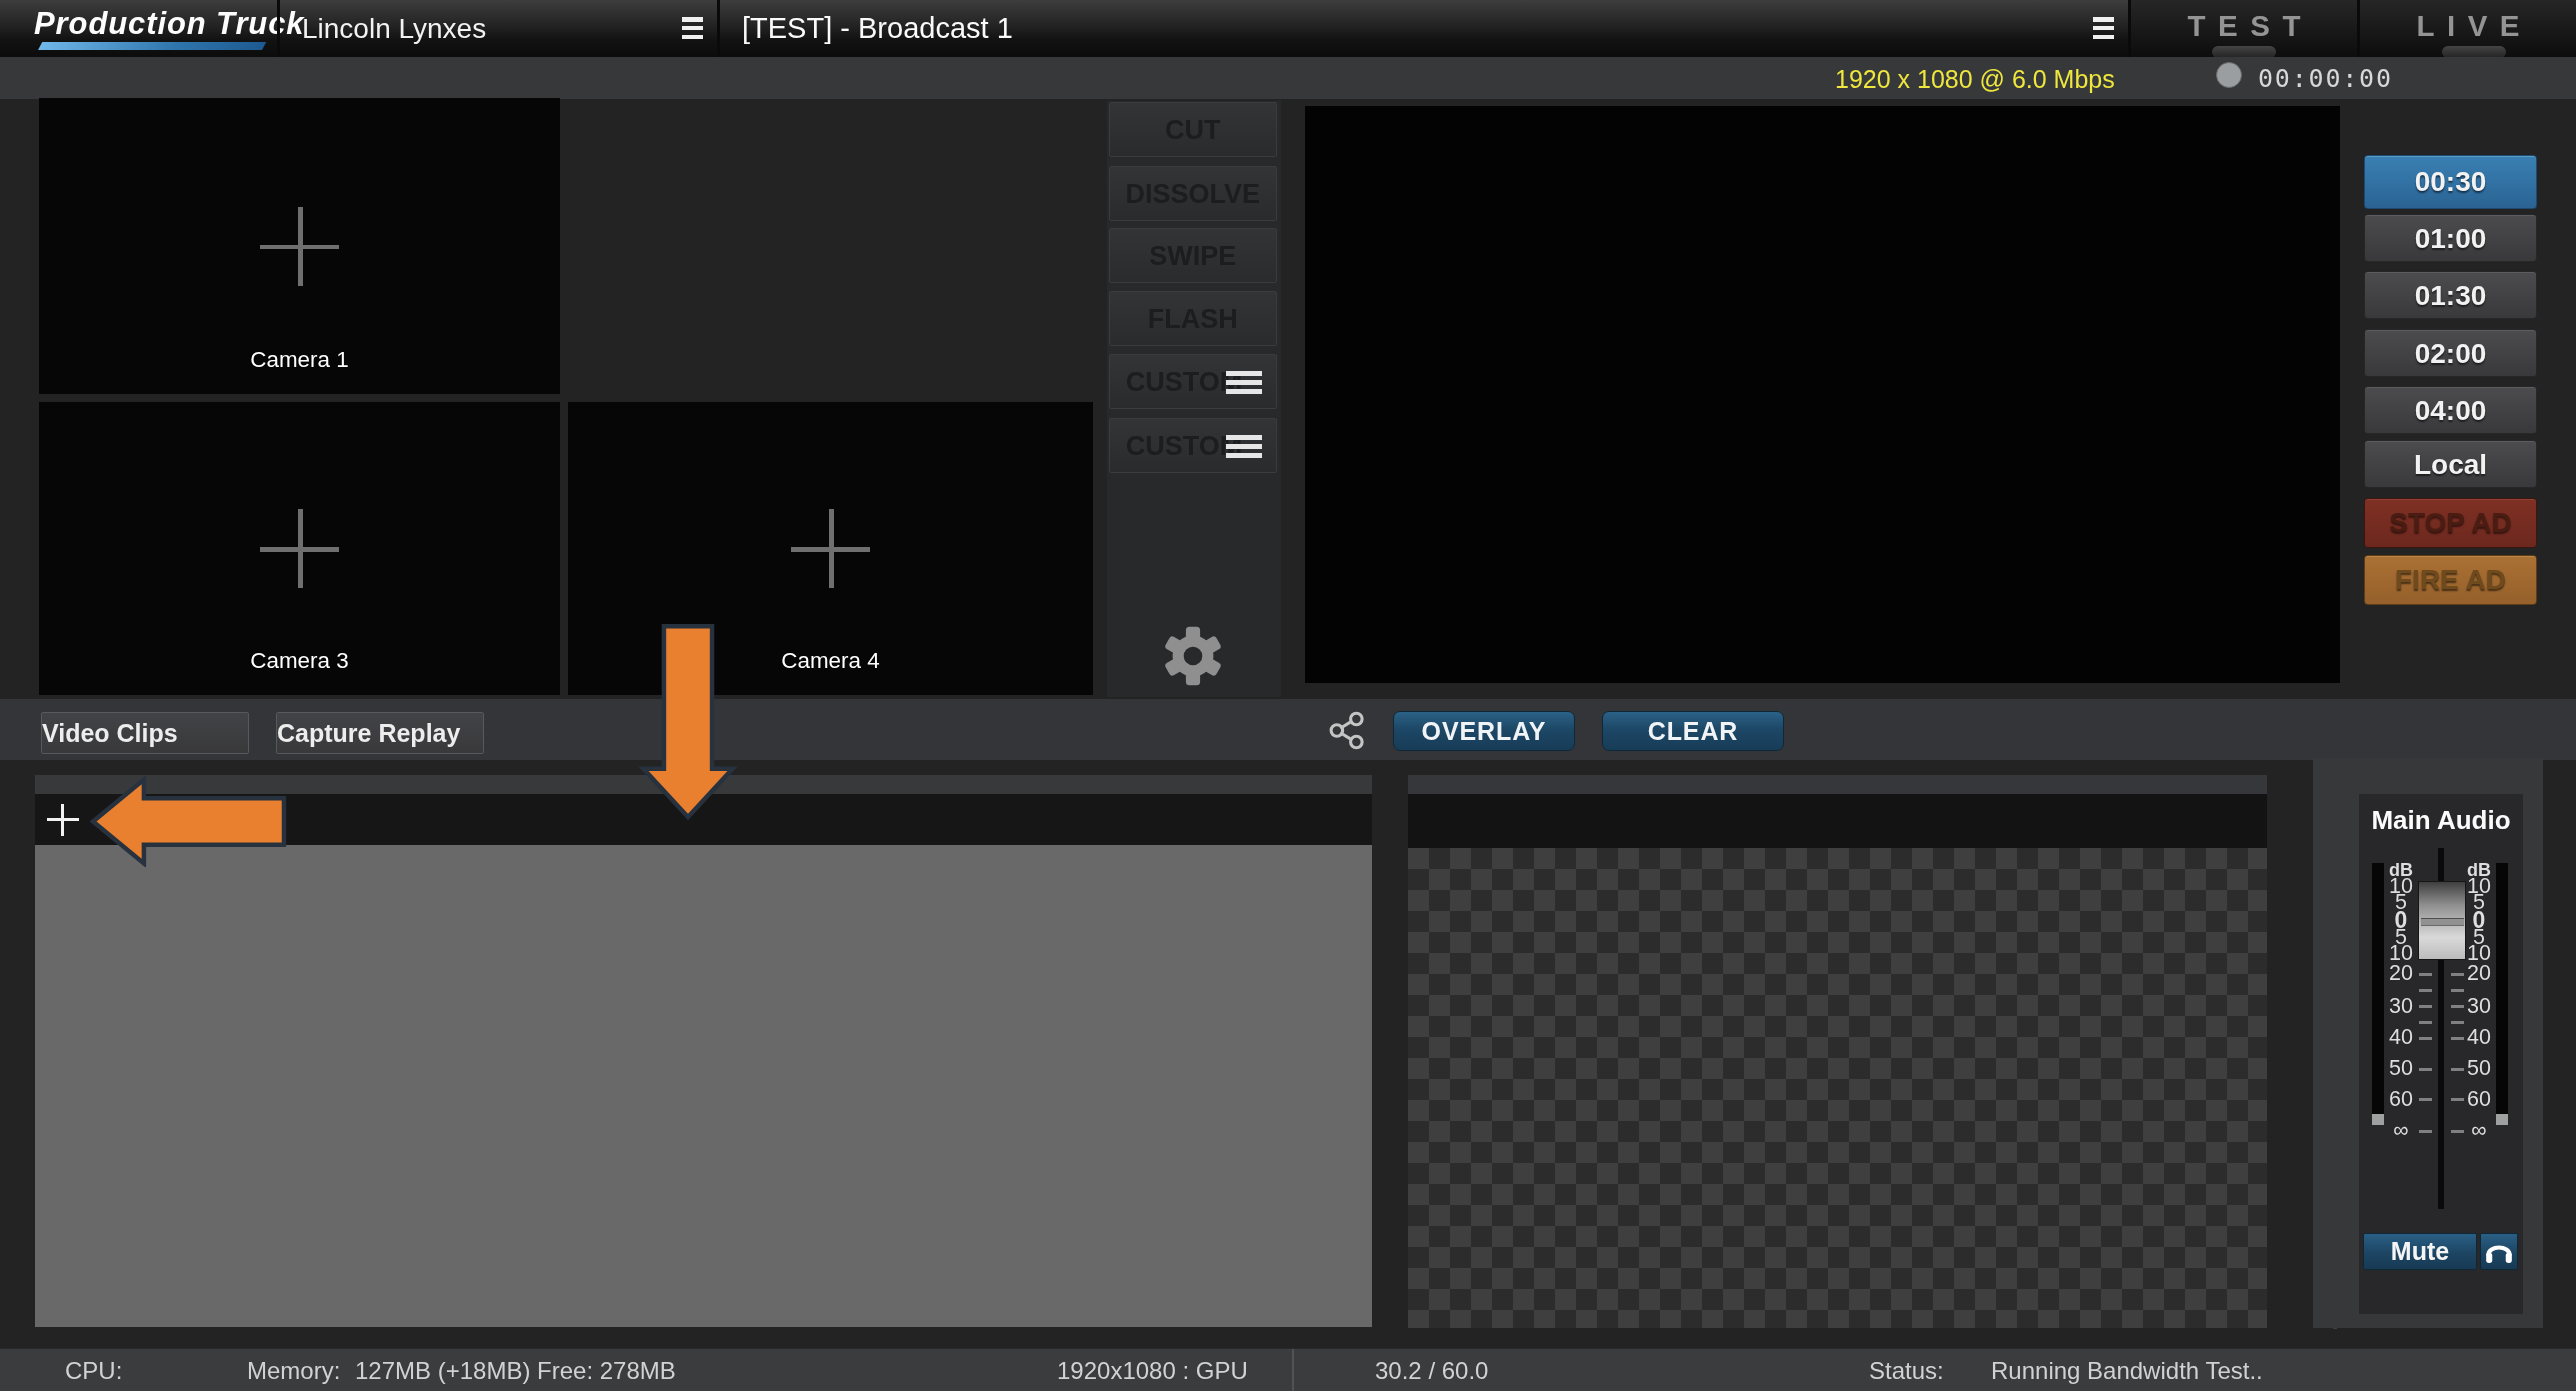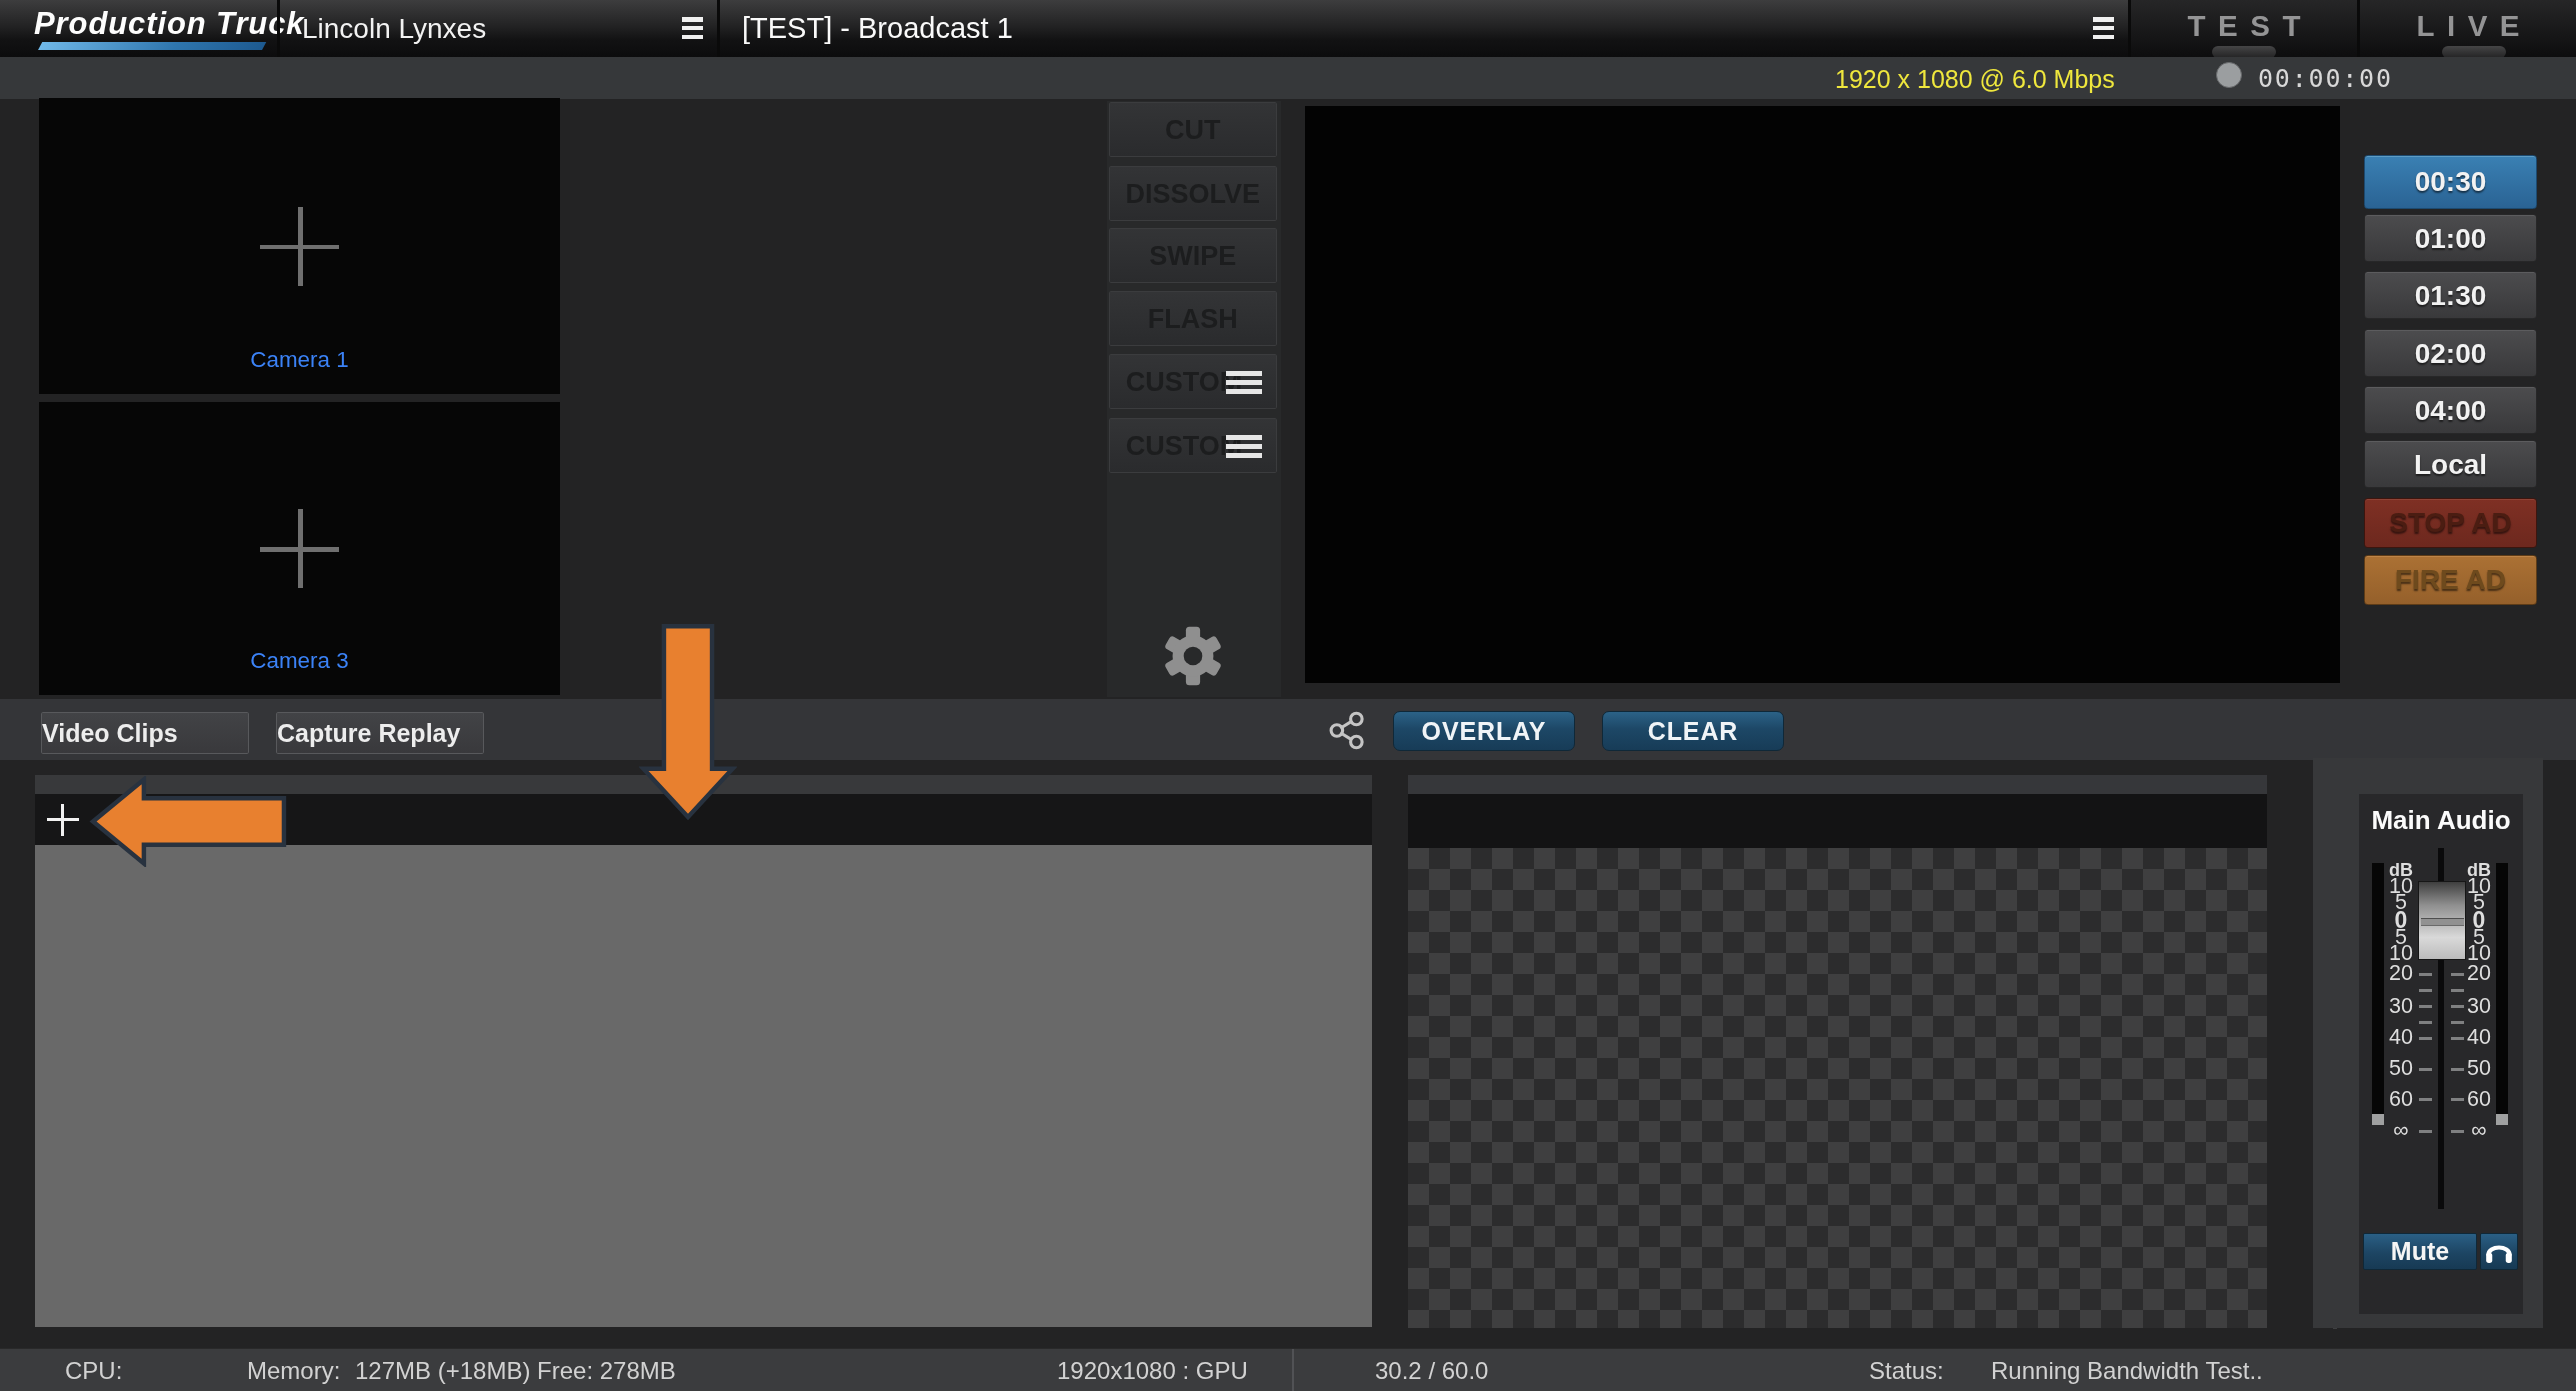--- a/index.html
+++ b/index.html
@@ -28,21 +28,21 @@
   #test-pill{left:81px;} #live-pill{left:82px;}
 
   
   #infobar{left:0;top:57px;width:2576px;height:42px;background:#36383a;}
   #stream-format{left:1835px;top:8px;font-size:25px;color:#efe73d;text-align:right;}
   #rec-circle{left:2216px;top:5.4px;width:26px;height:26px;border-radius:50%;background:#9b9ea0;border:1.8px solid #67696b;box-sizing:border-box;}
   #timer-text{left:2258px;top:7.2px;font-size:25px;color:#d8d8d8;font-family:"DejaVu Sans Mono",monospace;letter-spacing:1.8px;}
 
   
   .cam-tile{background:#060606;display:flex;align-items:center;justify-content:center;}
-  .cam-label{position:absolute;bottom:21.5px;left:0;width:100%;text-align:center;font-size:22.4px;color:#3b82f6;}
+  .cam-label{position:absolute;bottom:21.5px;left:0;width:100%;text-align:center;font-size:22.4px;color:#ffffff;}
   .cam-plus{position:relative;width:79px;height:79px;}
   .cam-plus::before{content:"";position:absolute;left:0;top:38px;width:79px;height:4.5px;background:#6f6f6f;}
   .cam-plus::after{content:"";position:absolute;left:38px;top:0;width:4.5px;height:79px;background:#6f6f6f;}
 
   
   #transitions{left:1107px;top:101px;width:174px;height:596px;background:#28292a;}
   .trans-btn{position:absolute;left:1.8px;width:168px;height:55px;box-sizing:border-box;
     background:linear-gradient(180deg,#333436,#2a2b2d);border:0.9px solid #3b3c3e;border-radius:1.8px;
     color:#1c1d1e;font-size:27px;font-weight:bold;text-align:center;line-height:54px;}
   .trans-btn:nth-of-type(1){top:0.9px;}
@@ -175,20 +175,24 @@
   </div>
 
   <div class="cam-tile abs" style="left:39px;top:98px;width:521px;height:296px;">
     <div class="cam-plus"></div>
     <span class="cam-label">Camera 1</span>
   </div>
   <div class="cam-tile abs" style="left:39px;top:402px;width:521px;height:293px;">
     <div class="cam-plus"></div>
     <span class="cam-label">Camera 3</span>
   </div>
+  <div class="cam-tile abs" style="left:568px;top:402px;width:525px;height:293px;">
+    <div class="cam-plus"></div>
+    <span class="cam-label">Camera 4</span>
+  </div>
 
   <div id="transitions" class="abs">
     <div class="trans-btn">CUT</div>
     <div class="trans-btn">DISSOLVE</div>
     <div class="trans-btn">SWIPE</div>
     <div class="trans-btn">FLASH</div>
     <div class="trans-btn">
       <span>CUSTOM</span>
       <span class="custom-burger"></span>
     </div>

